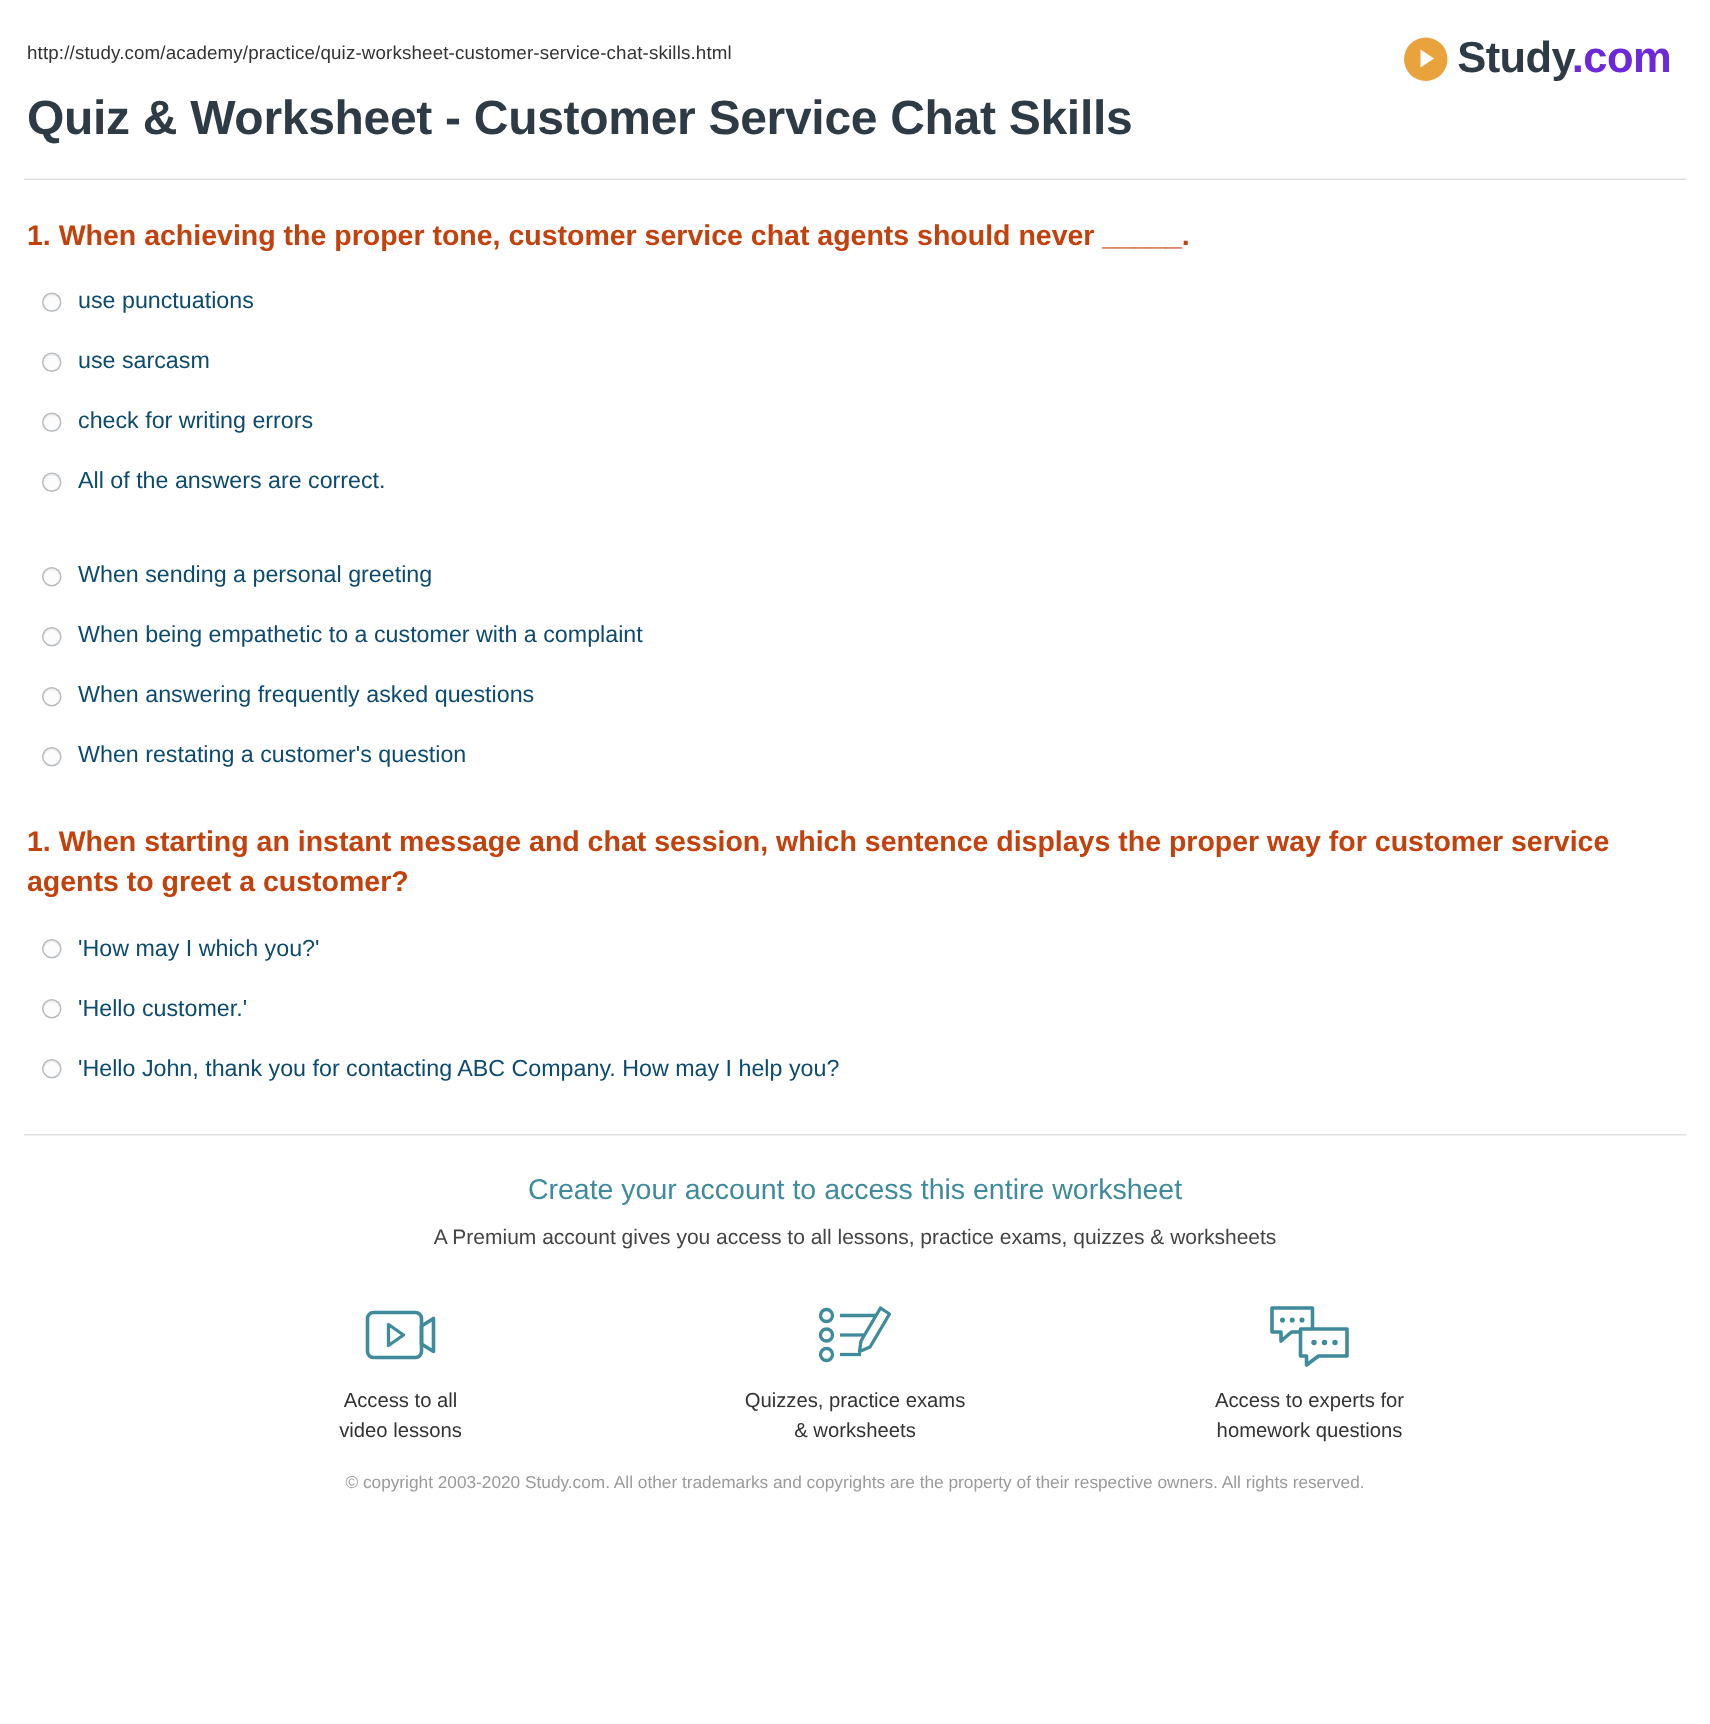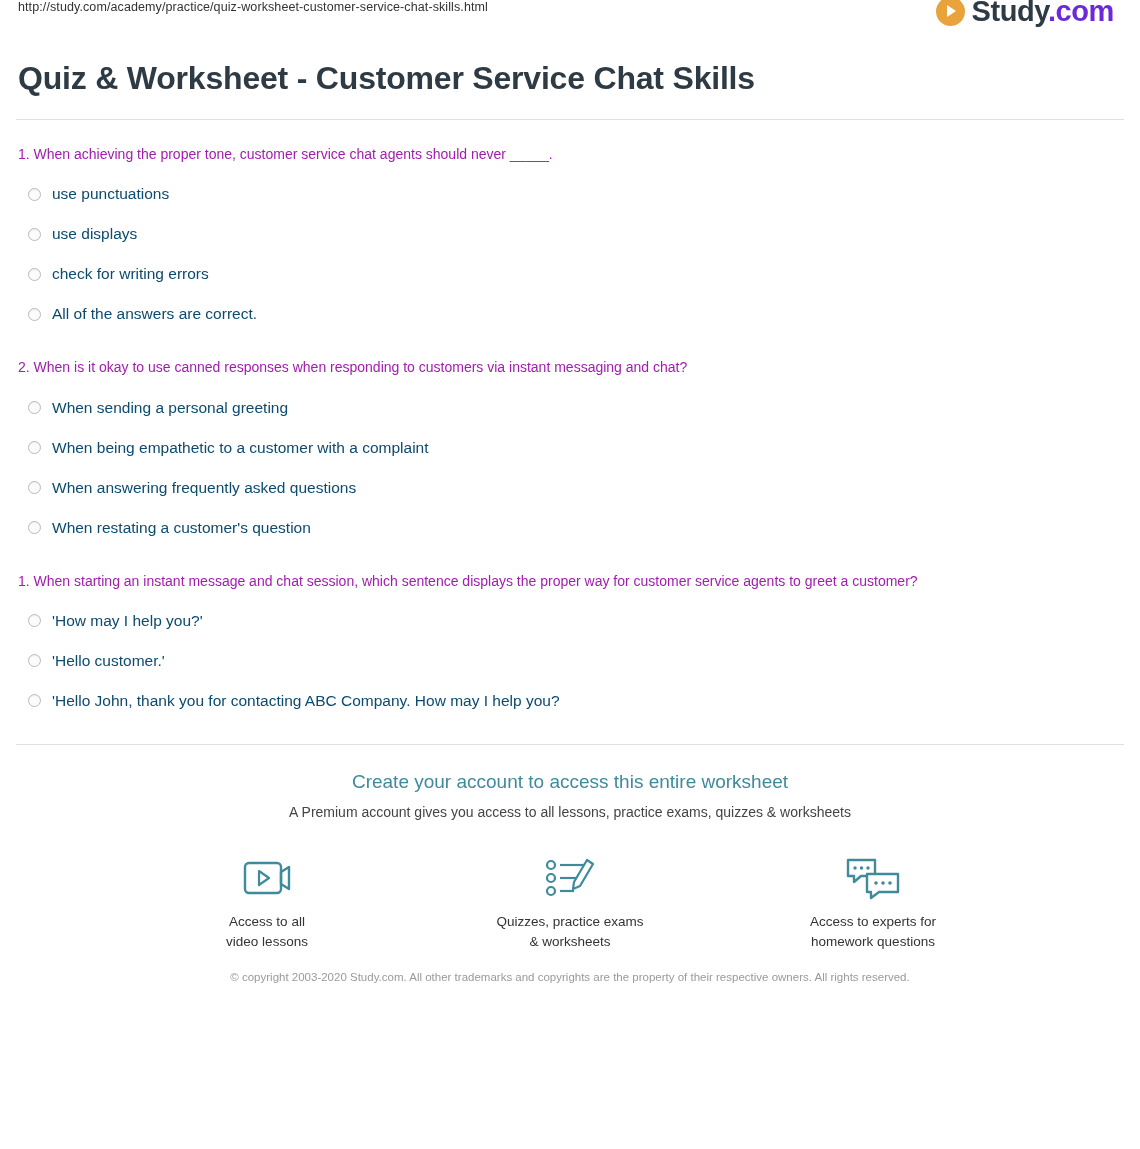--- a/index.html
+++ b/index.html
@@ -19,21 +19,21 @@
     width: 1140px;
     height: 1149px;
     position: relative;
     padding: 0 16px;
   }
   
   .topbar {
     display: flex;
     align-items: flex-start;
     justify-content: space-between;
-    padding-top: 0;
+    padding-top: 28px;
     height: 46px;
   }
   .url {
     font-size: 12.5px;
     color: #333;
     line-height: 1.2;
     padding-left: 2px;
     letter-spacing: 0.1px;
   }
   .logo {
@@ -79,23 +79,23 @@
   }
   .rule {
     border-top: 1px solid #e0e0e0;
     margin: 22px 0 0 0;
   }
 
   
   .questions { margin-top: 24px; }
   .question { margin-bottom: 23px; }
   .q-text {
-    font-size: 14px;
-    font-weight: normal;
-    color: #a21caf;
+    font-size: 19px;
+    font-weight: bold;
+    color: #c2410c;
     line-height: 1.45;
     margin: 0 0 10px 2px;
     max-width: 1085px;
   }
   .answers { margin: 0; padding: 0; list-style: none; }
   .answer {
     display: flex;
     align-items: center;
     min-height: 40px;
     padding-left: 12px;
@@ -185,35 +185,34 @@
 
     <div class="question">
       <p class="q-text">1. When achieving the proper tone, customer service chat agents should never _____.</p>
       <ul class="answers">
         <li class="answer">
           <span class="radio"></span>
           <span class="answer-label">use punctuations</span>
         </li>
         <li class="answer">
           <span class="radio"></span>
-          <span class="answer-label">use displays</span>
+          <span class="answer-label">use sarcasm</span>
         </li>
         <li class="answer">
           <span class="radio"></span>
           <span class="answer-label">check for writing errors</span>
         </li>
         <li class="answer">
           <span class="radio"></span>
           <span class="answer-label">All of the answers are correct.</span>
         </li>
       </ul>
     </div>
 
     <div class="question">
-      <p class="q-text">2. When is it okay to use canned responses when responding to customers via instant messaging and chat?</p>
       <ul class="answers">
         <li class="answer">
           <span class="radio"></span>
           <span class="answer-label">When sending a personal greeting</span>
         </li>
         <li class="answer">
           <span class="radio"></span>
           <span class="answer-label">When being empathetic to a customer with a complaint</span>
         </li>
         <li class="answer">
@@ -225,21 +224,21 @@
           <span class="answer-label">When restating a customer's question</span>
         </li>
       </ul>
     </div>
 
     <div class="question">
       <p class="q-text">1. When starting an instant message and chat session, which sentence displays the proper way for customer service agents to greet a customer?</p>
       <ul class="answers">
         <li class="answer">
           <span class="radio"></span>
-          <span class="answer-label">'How may I help you?'</span>
+          <span class="answer-label">'How may I which you?'</span>
         </li>
         <li class="answer">
           <span class="radio"></span>
           <span class="answer-label">'Hello customer.'</span>
         </li>
         <li class="answer">
           <span class="radio"></span>
           <span class="answer-label">'Hello John, thank you for contacting ABC Company. How may I help you?</span>
         </li>
       </ul>

